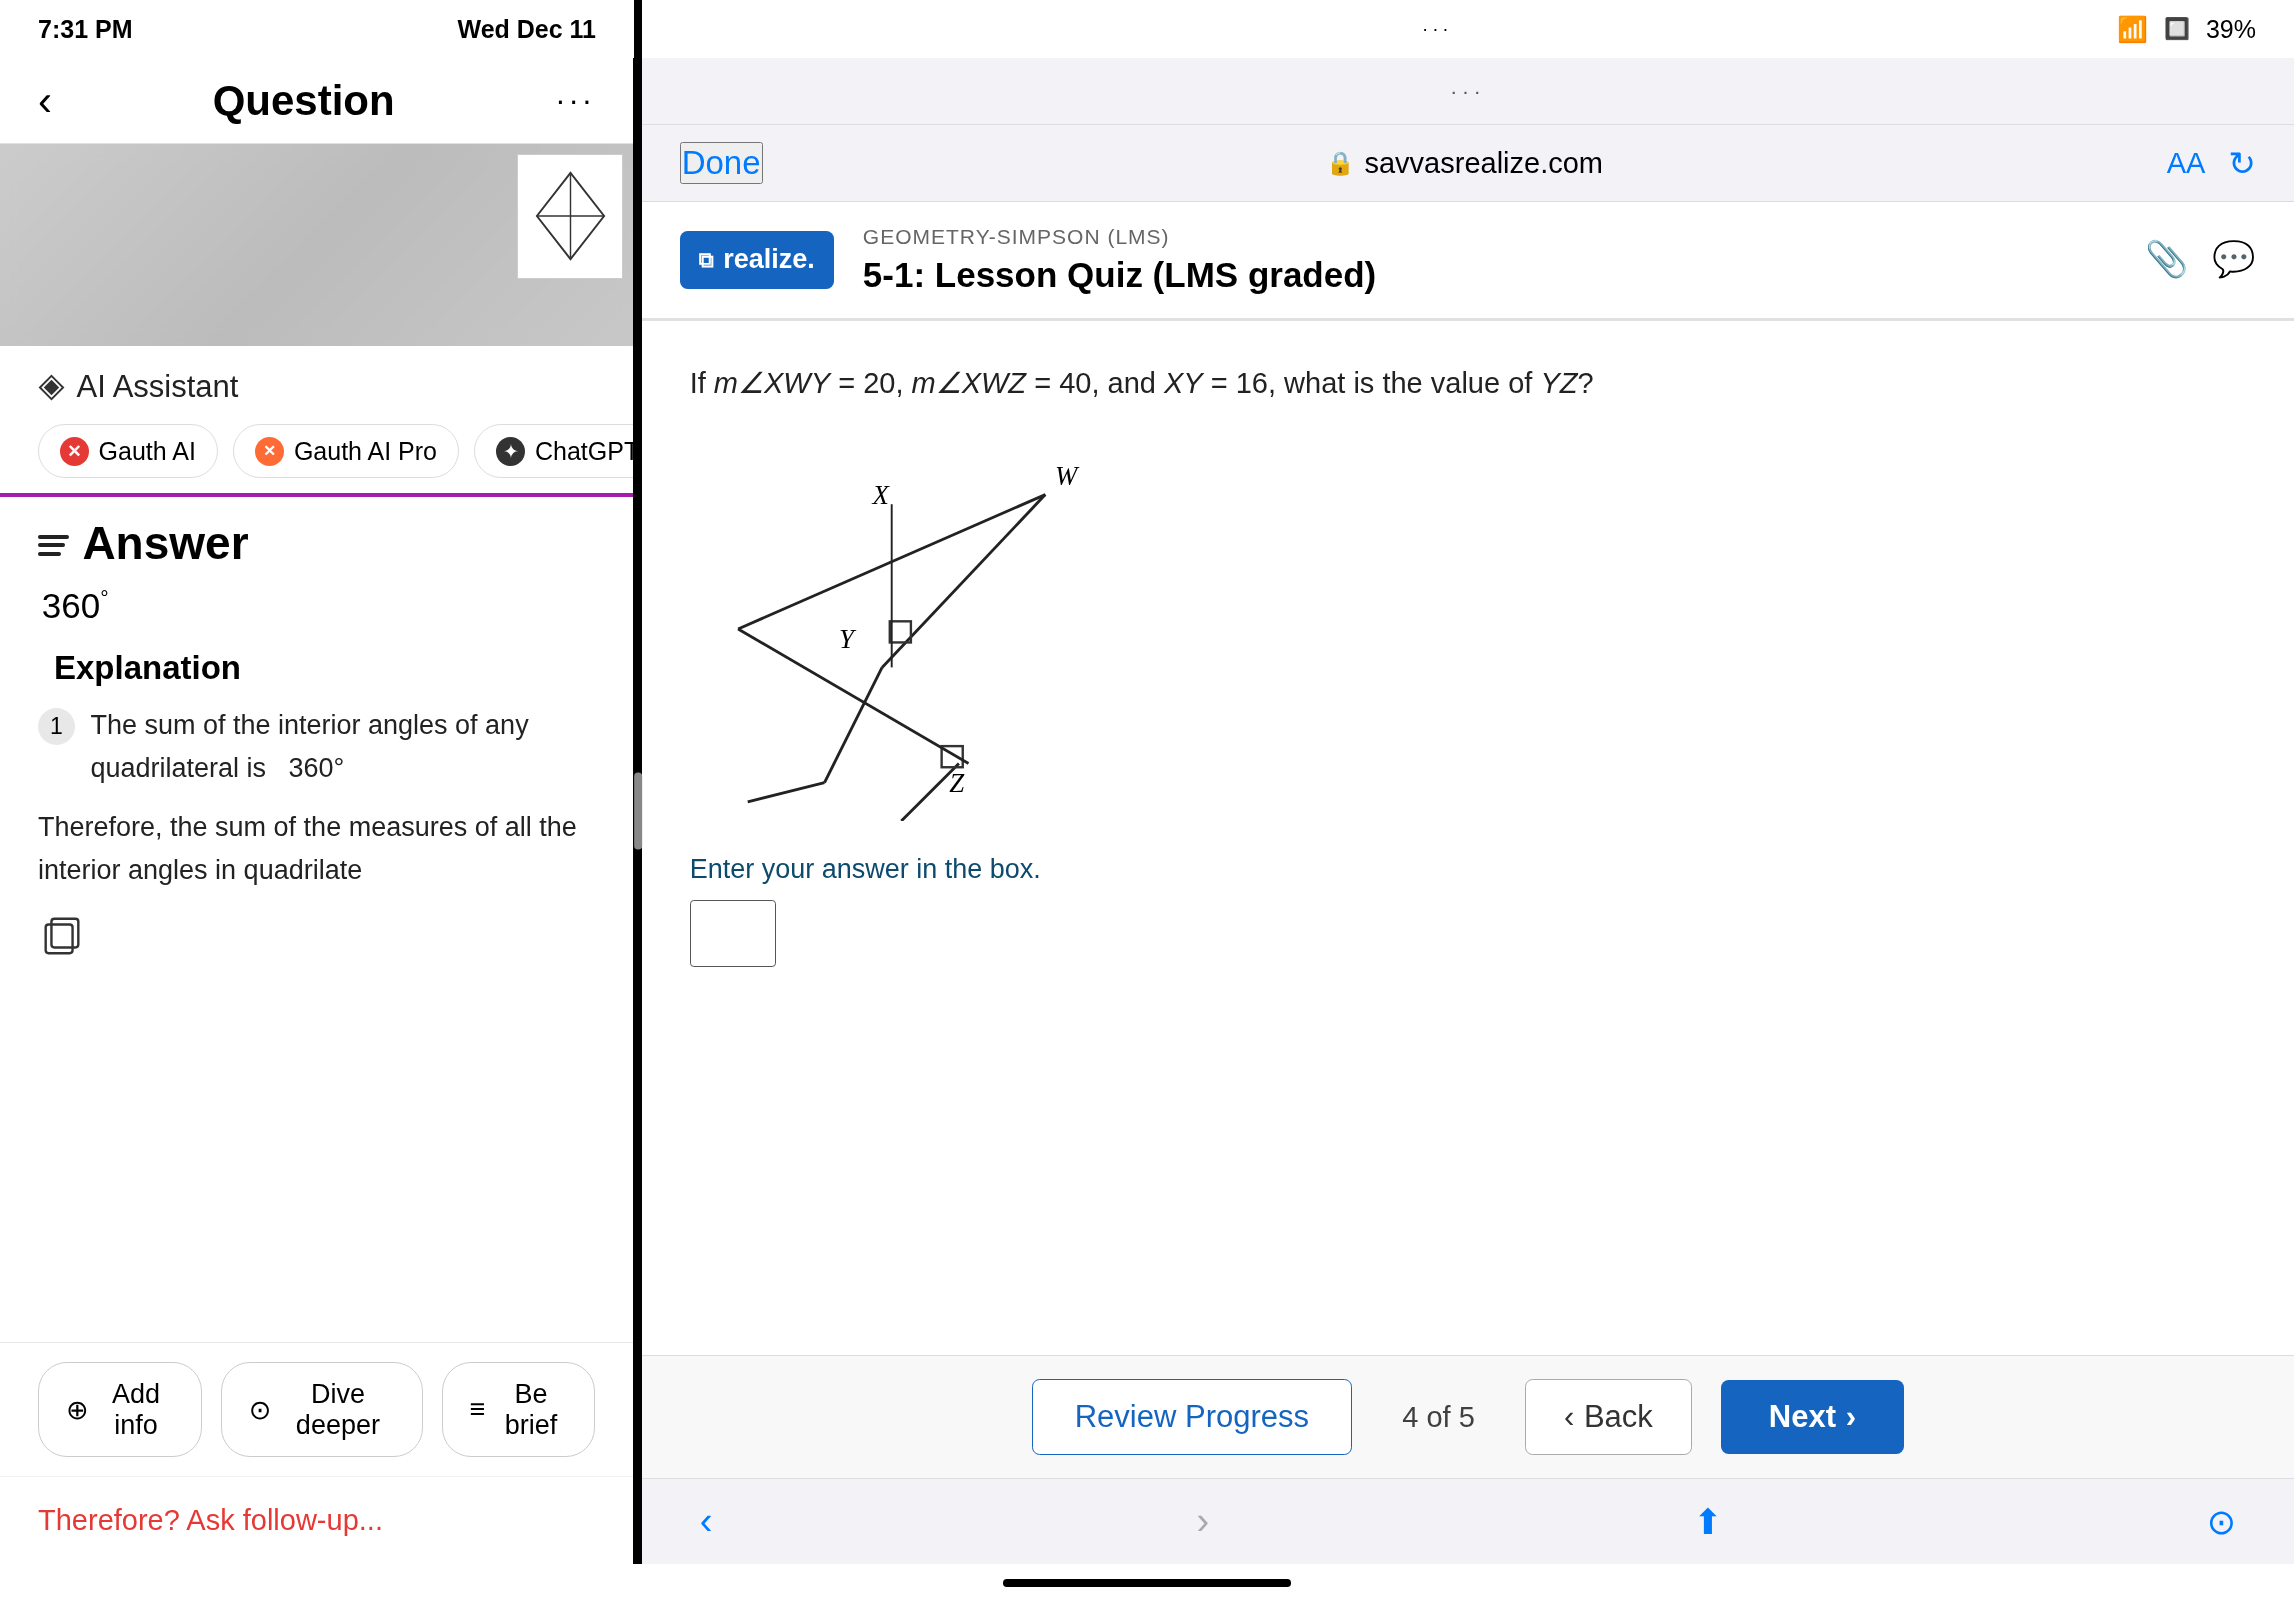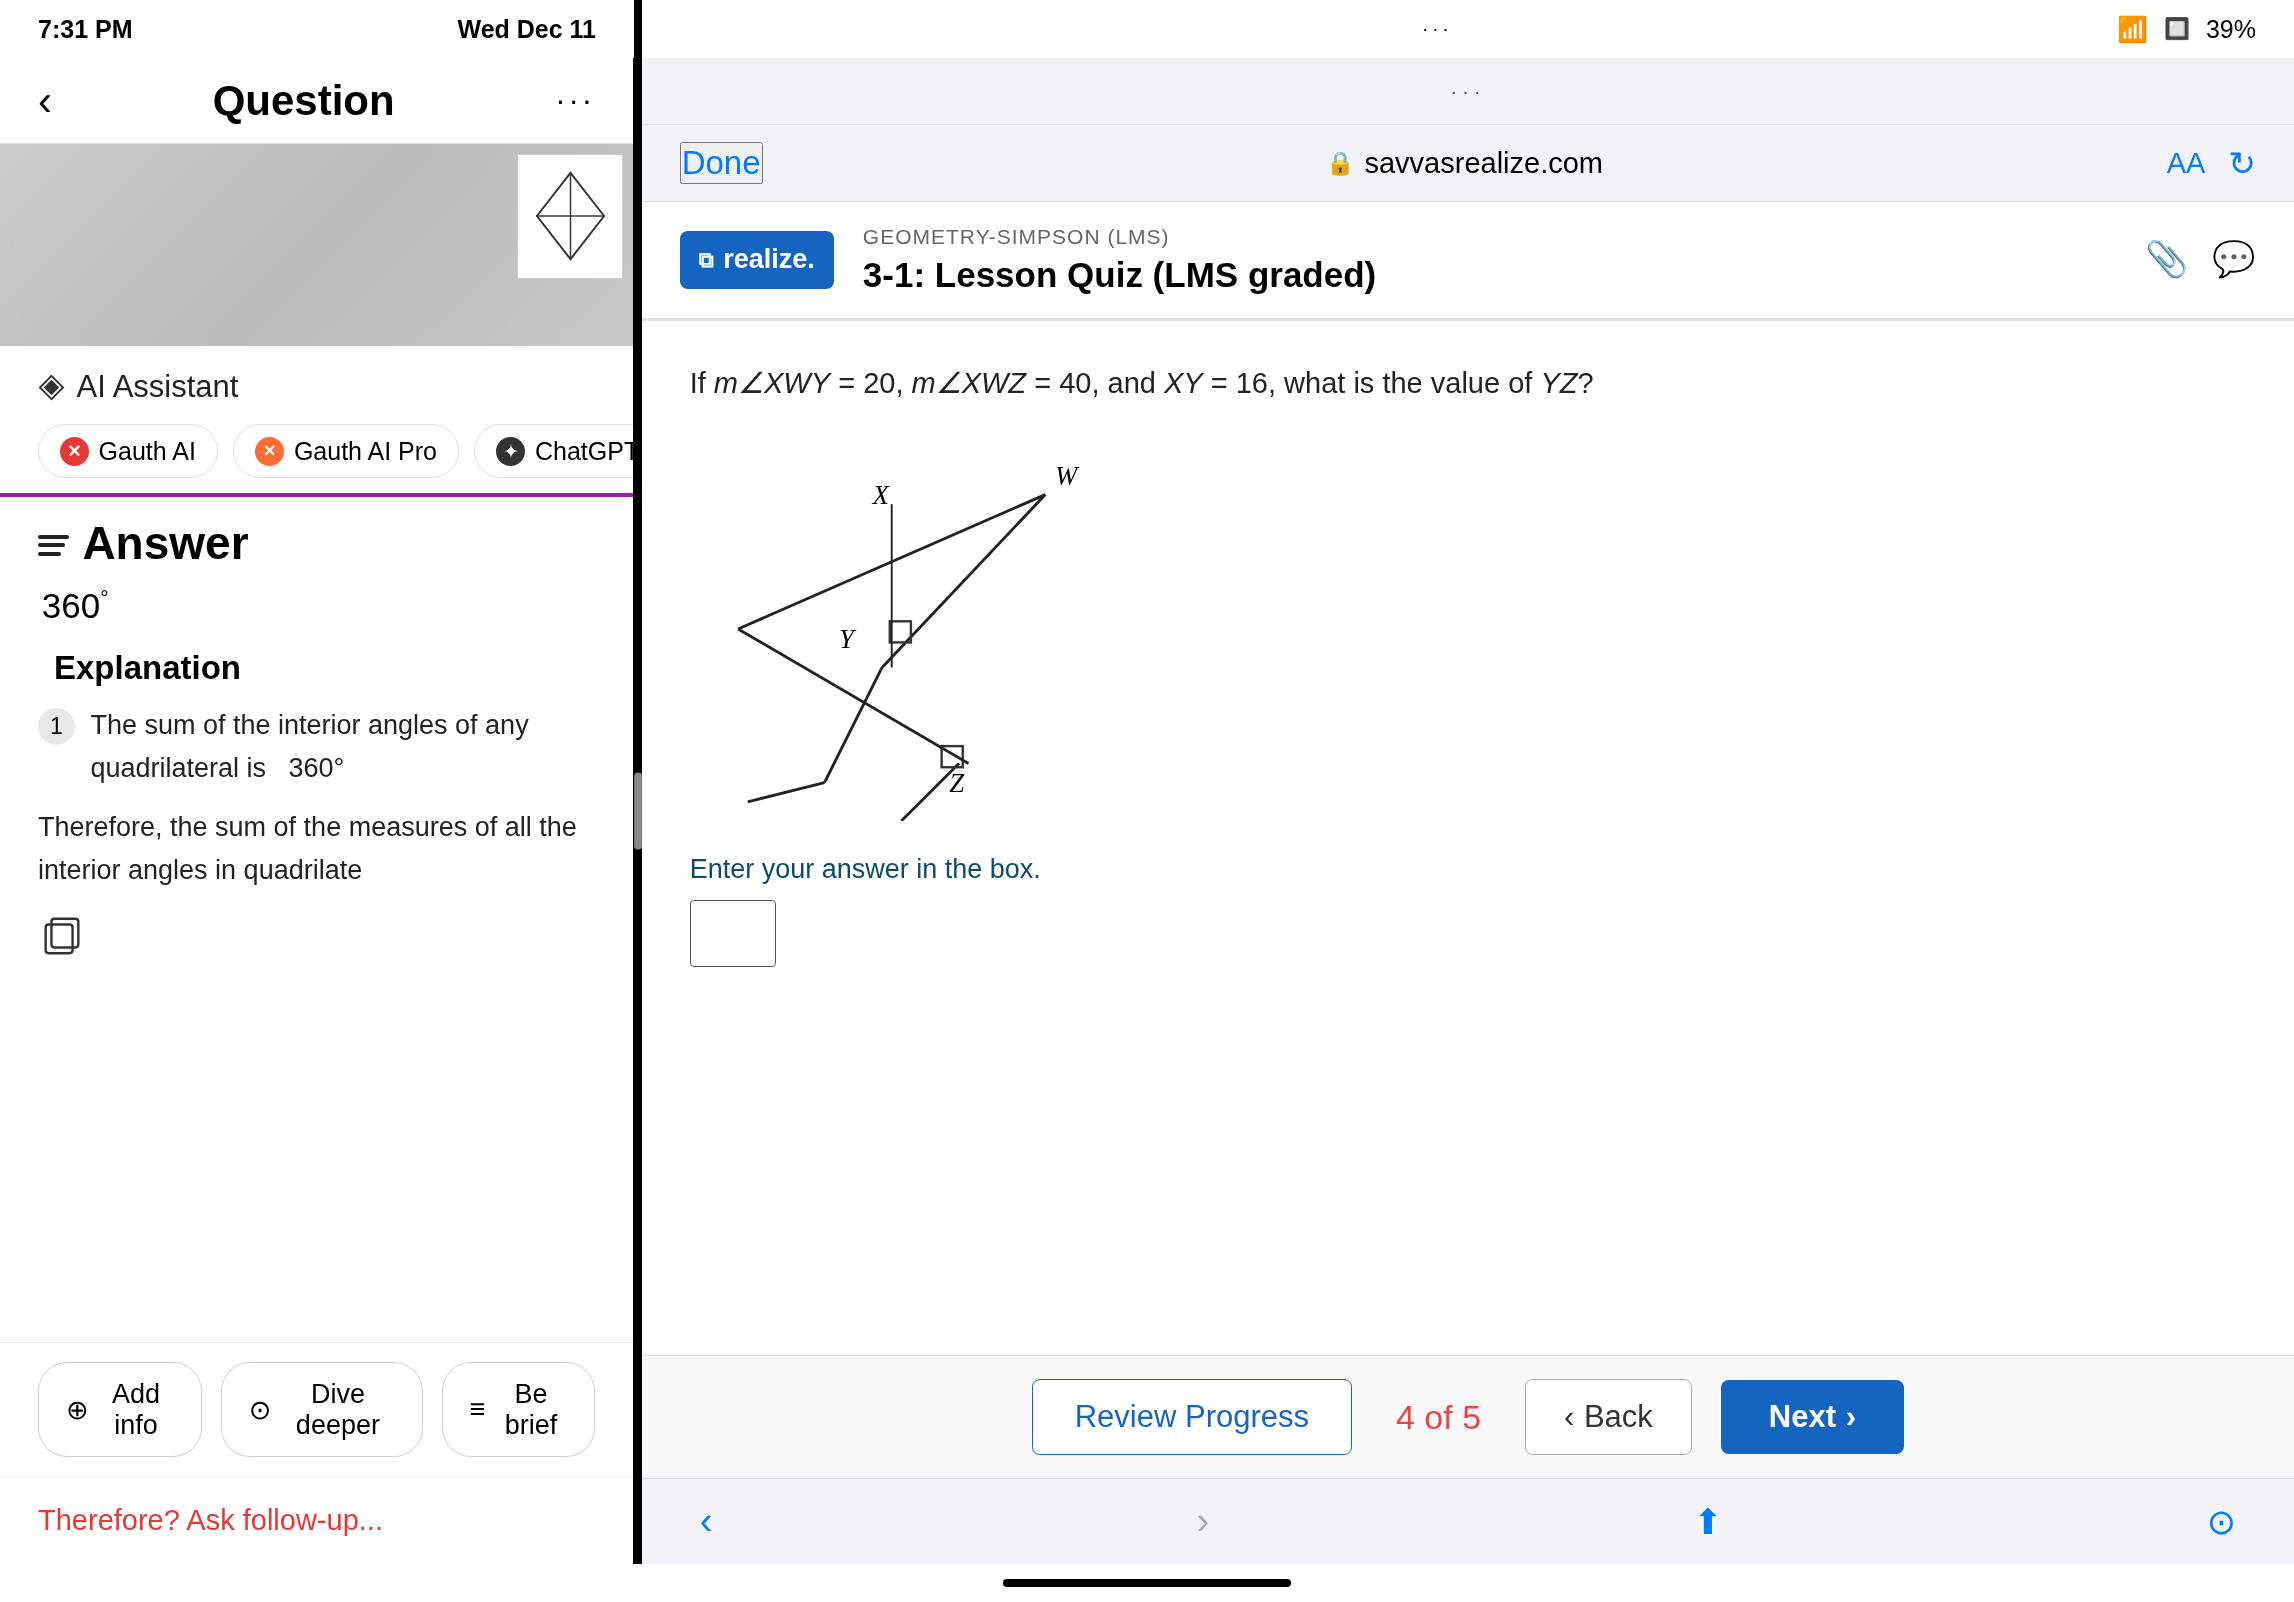--- a/index.html
+++ b/index.html
@@ -347,22 +347,22 @@
       padding: 19px 42px;
       border-radius: 7.7px;
       border: 1.4px solid #1565c0;
       background: #fff;
       font-size: 31px;
       color: #1565c0;
       font-weight: 500;
       cursor: pointer;
     }
     .progress-text {
-      font-size: 34px;
-      color: #ef4444;
+      font-size: 29px;
+      color: #404040;
       min-width: 115px;
       text-align: center;
     }
     .back-btn {
       padding: 19px 38px;
       border-radius: 7.7px;
       border: 1.4px solid #aaa;
       background: #fff;
       font-size: 31px;
       color: #333;
@@ -579,21 +579,21 @@
       </div>
     </div>
 
     <div class="savvas-header">
       <div class="savvas-logo">
         <span style="font-size:21px;">⧉</span>
         <span>realize.</span>
       </div>
       <div class="savvas-info">
         <div class="savvas-subtitle">GEOMETRY-SIMPSON (LMS)</div>
-        <div class="savvas-title">3-1: Lesson Quiz (LMS graded)</div>
+        <div class="savvas-title">5-1: Lesson Quiz (LMS graded)</div>
       </div>
       <div class="header-icons">
         <span class="header-icon-btn">📎</span>
         <span class="header-icon-btn">💬</span>
       </div>
     </div>
 
     <div style="height:1.9px; background:#e0e0e0;"></div>
 
     <div class="question-content">

